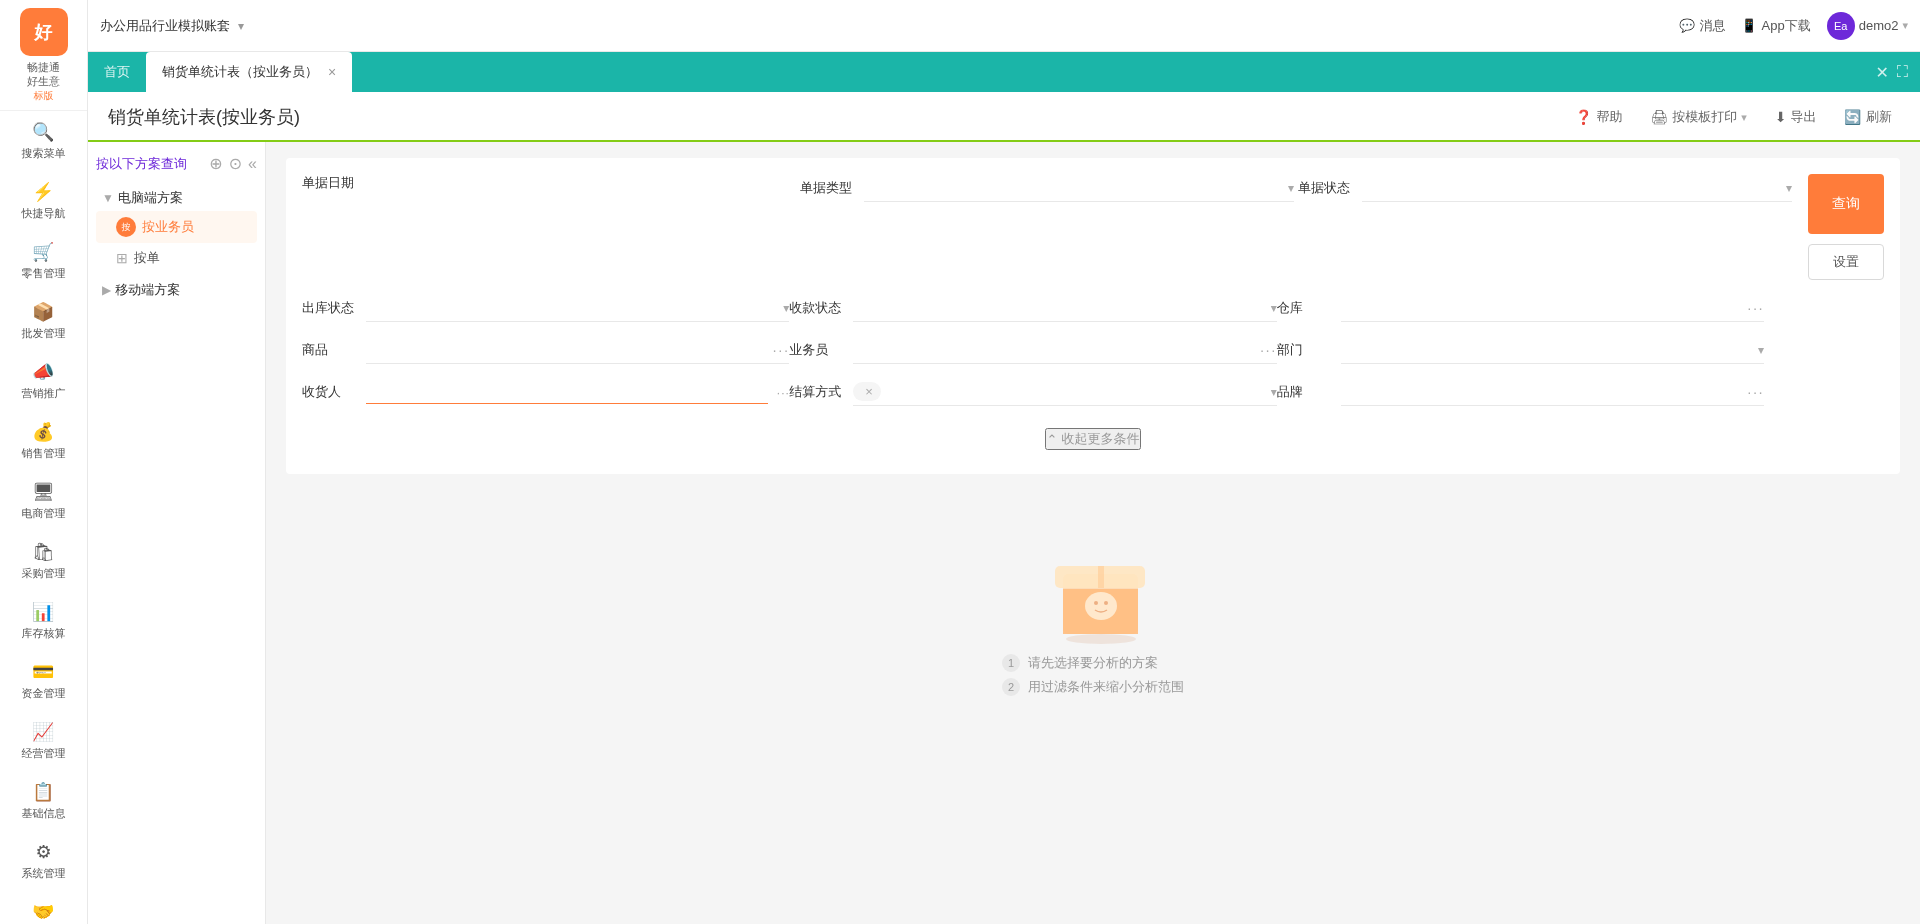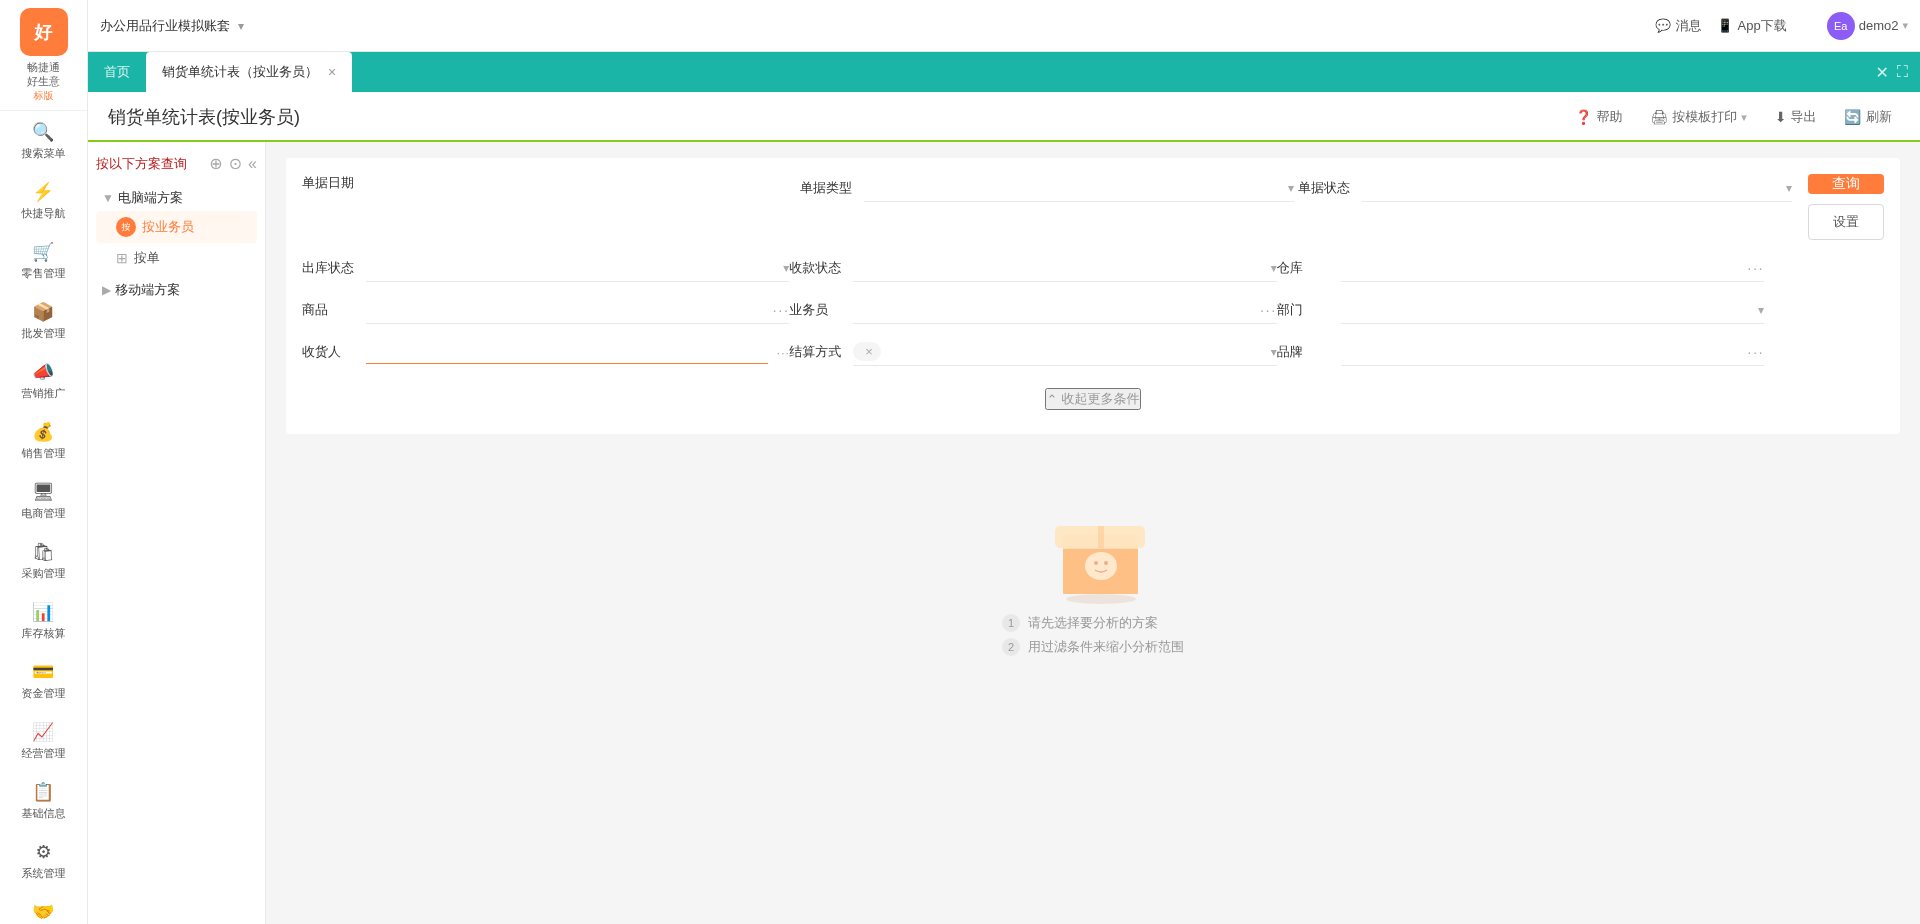--- a/index.html
+++ b/index.html
@@ -44,21 +44,21 @@
     .page-title-row { display: flex; align-items: center; justify-content: space-between; margin-bottom: 10px; }
     .page-title { font-size: 18px; font-weight: 500; color: #333; }
     .page-actions { display: flex; align-items: center; gap: 12px; }
     .page-action-btn { display: flex; align-items: center; gap: 4px; color: #666; font-size: 13px; cursor: pointer; padding: 4px 8px; border-radius: 4px; }
     .page-action-btn .icon { font-size: 14px; }
 
     
     .content-body { display: flex; flex: 1; overflow: hidden; }
     .left-panel { width: 178px; background: #fff; border-right: 1px solid #e8e8e8; padding: 8px; overflow-y: auto; flex-shrink: 0; }
     .left-panel-header { display: flex; align-items: center; justify-content: space-between; margin-bottom: 8px; padding: 4px 0; }
-    .left-panel-title { font-size: 13px; color: #b91c1c; font-weight: 500; }
+    .left-panel-title { font-size: 13px; color: #6d28d9; font-weight: 500; }
     .left-panel-actions { display: flex; align-items: center; gap: 6px; color: #aaa; cursor: pointer; }
     .left-panel-actions span { font-size: 16px; }
     .scheme-group { margin-bottom: 4px; }
     .scheme-group-header { display: flex; align-items: center; gap: 4px; padding: 4px 6px; font-size: 13px; color: #333; cursor: pointer; }
     .scheme-group-header .arrow { color: #aaa; font-size: 12px; }
     .scheme-item { display: flex; align-items: center; gap: 6px; padding: 6px 8px 6px 20px; font-size: 13px; color: #555; cursor: pointer; border-radius: 4px; }
     .scheme-item.active { color: #ff7c3a; background: #fff7f0; }
     .scheme-item .circle-icon { width: 20px; height: 20px; border-radius: 50%; background: #ff7c3a; color: white; font-size: 10px; display: flex; align-items: center; justify-content: center; flex-shrink: 0; }
     .scheme-item .icon-sm { color: #aaa; font-size: 14px; }
     .mobile-group-header { display: flex; align-items: center; gap: 4px; padding: 4px 6px; font-size: 13px; color: #333; cursor: pointer; }
@@ -79,21 +79,21 @@
     .filter-select .arrow { color: #aaa; font-size: 12px; }
     .filter-select .more-dots { color: #aaa; font-size: 14px; letter-spacing: 1px; }
     .filter-input { flex: 1; border: none; border-bottom: 1px solid #ff7c3a; padding: 4px 0; font-size: 13px; outline: none; }
     .filter-input::placeholder { color: #ccc; }
     .tag-x { background: #f5f5f5; border-radius: 10px; padding: 2px 8px; font-size: 12px; display: flex; align-items: center; gap: 4px; color: #555; }
     .tag-x .x { color: #aaa; cursor: pointer; font-size: 13px; }
     .collapse-row { display: flex; justify-content: center; padding: 8px 0; }
     .collapse-btn { color: #999; font-size: 13px; cursor: pointer; display: flex; align-items: center; gap: 4px; }
 
     
-    .query-btn { background: #ff7c3a; color: white; border: none; border-radius: 4px; padding: 1px 24px; font-size: 14px; cursor: pointer; }
+    .query-btn { background: #ff7c3a; color: white; border: none; border-radius: 4px; padding: 21px 24px; font-size: 14px; cursor: pointer; }
     .settings-btn { background: white; color: #555; border: 1px solid #d9d9d9; border-radius: 4px; padding: 8px 20px; font-size: 13px; cursor: pointer; margin-top: 6px; }
     .action-col { display: flex; flex-direction: column; gap: 4px; flex-shrink: 0; margin-left: 12px; }
 
     
     .empty-state { display: flex; flex-direction: column; align-items: center; justify-content: center; flex: 1; padding: 60px 0; }
     .empty-illustration { width: 100px; height: 100px; position: relative; margin-bottom: 20px; }
     .empty-tips { display: flex; flex-direction: column; gap: 6px; }
     .empty-tip { display: flex; align-items: center; gap: 8px; color: #999; font-size: 13px; }
     .tip-num { width: 18px; height: 18px; border-radius: 50%; background: #e8e8e8; display: flex; align-items: center; justify-content: center; font-size: 11px; color: #999; flex-shrink: 0; }
 
@@ -184,21 +184,21 @@
     <div class="header-right">
       <div class="header-action">
         <span>💬</span>
         <span>消息</span>
       </div>
       <div class="header-action">
         <span>📱</span>
         <span>App下载</span>
       </div>
       <div class="header-action">
-        <div class="avatar" style="background:#8b5cf6;margin-left:24px;">
+        <div class="avatar" style="background:#6d28d9;">
           <span style="font-size:11px;">Ea</span>
         </div>
         <span>demo2</span>
         <span style="color:#aaa;font-size:11px;">▾</span>
       </div>
     </div>
   </div>
 
   <div class="tab-bar">
     <div class="tab-item home">

